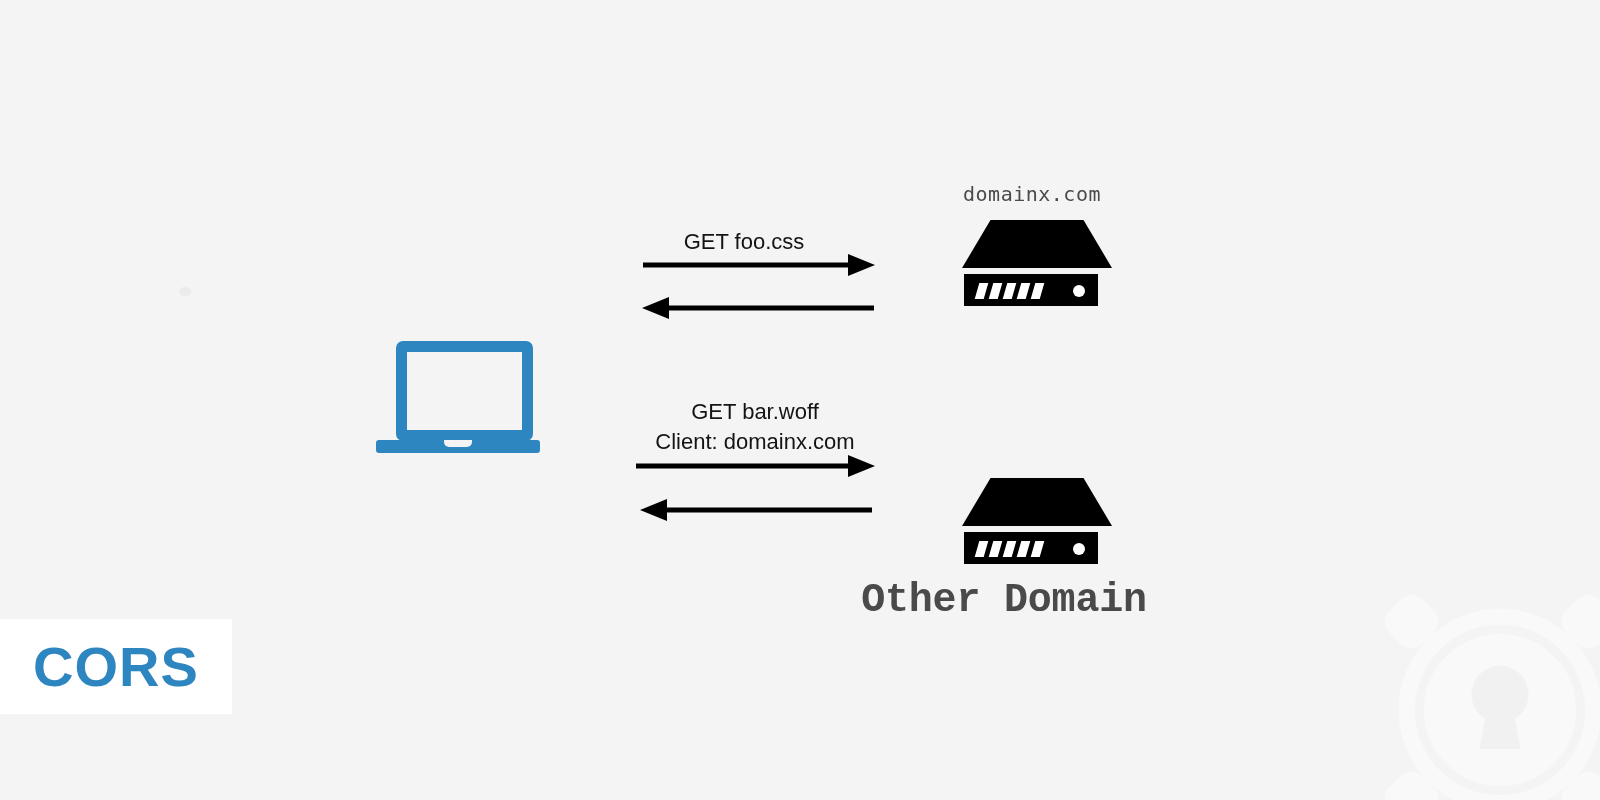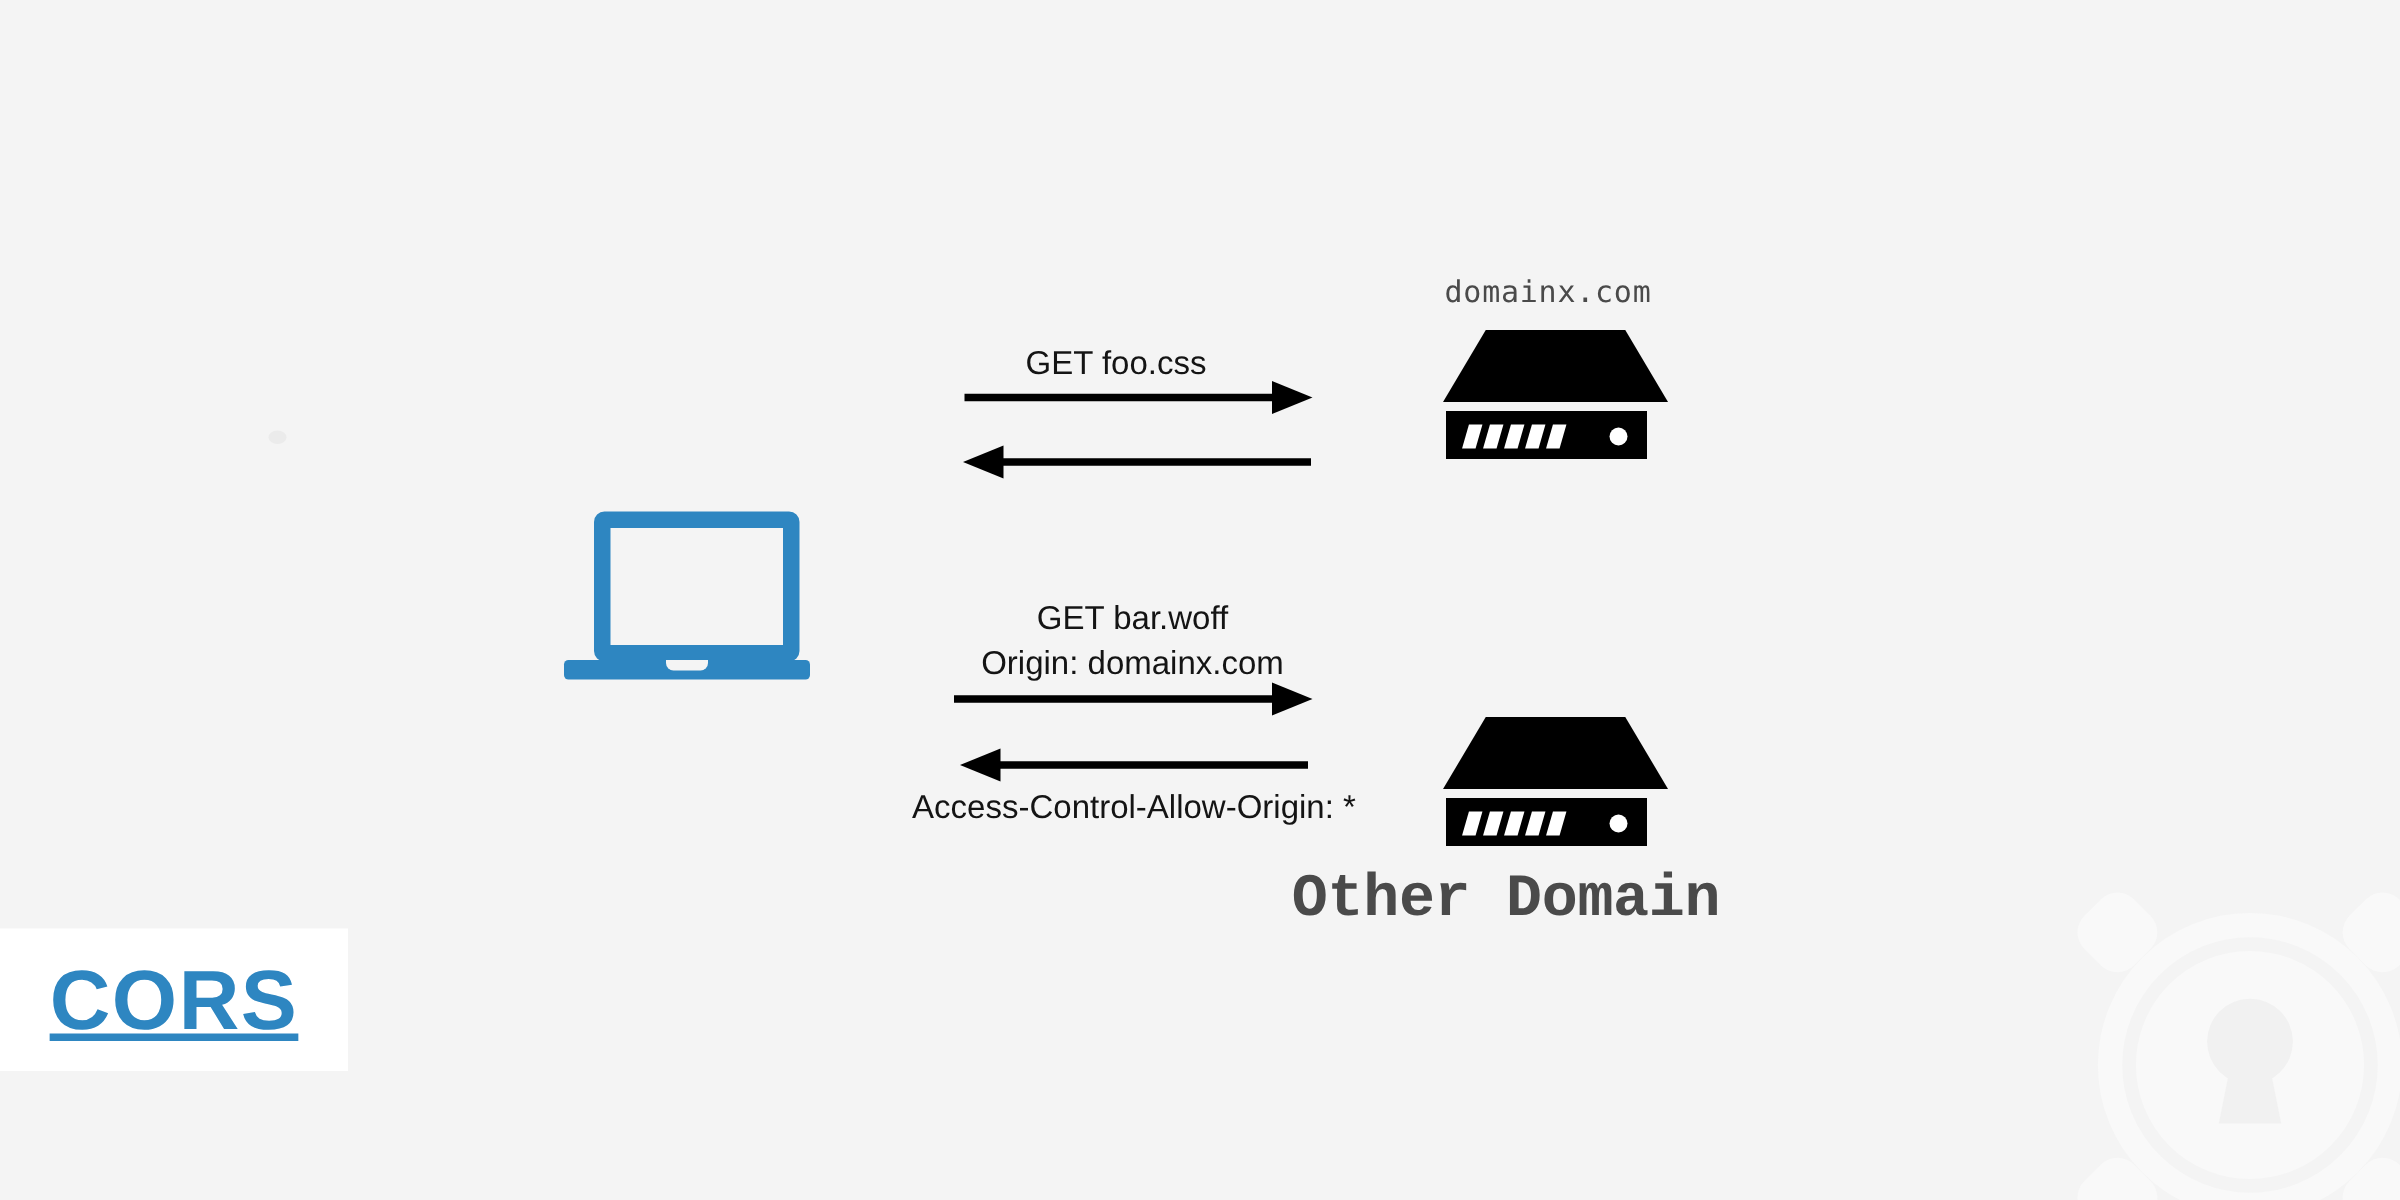--- a/index.html
+++ b/index.html
@@ -194,21 +194,20 @@
     top: 0;
     width: 232px;
     height: 95px;
     display: flex;
     align-items: center;
     justify-content: center;
     color: #2e86c1;
     font-size: 56px;
     font-weight: 700;
     letter-spacing: 1px;
-    text-decoration: underline;
   }
 </style>
 </head>
 <body>
 
 <div class="stage">
 
   <svg class="watermark" viewBox="0 0 200 200" aria-hidden="true">
     <g fill="#f9f9f9">
       <circle cx="100" cy="100" r="78"></circle>
@@ -276,36 +275,35 @@
 
   <div class="arrow" id="arrow-resp-foo">
     <svg width="236" height="26" viewBox="0 0 236 26">
       <line x1="26" y1="13" x2="236" y2="13" stroke="#000" stroke-width="5"></line>
       <polygon points="31,2 4,13 31,24" fill="#000"></polygon>
     </svg>
   </div>
 
   <div class="arrow-label" id="label-get-bar">
     <div>GET bar.woff</div>
-    <div>Origin: domainx.com</div>
+    <div>Client: domainx.com</div>
   </div>
 
   <div class="arrow" id="arrow-get-bar">
     <svg width="239" height="26" viewBox="0 0 239 26">
       <line x1="0" y1="13" x2="217" y2="13" stroke="#000" stroke-width="5"></line>
       <polygon points="212,2 239,13 212,24" fill="#000"></polygon>
     </svg>
   </div>
 
   <div class="arrow" id="arrow-resp-bar">
     <svg width="236" height="26" viewBox="0 0 236 26">
       <line x1="26" y1="13" x2="236" y2="13" stroke="#000" stroke-width="5"></line>
       <polygon points="31,2 4,13 31,24" fill="#000"></polygon>
     </svg>
   </div>
 
-  <div class="arrow-label" id="label-acao">Access-Control-Allow-Origin: *</div>
 
   <div id="cors-banner">
     <div class="cors-text">CORS</div>
   </div>
 
 </div>
 
 </body></html>

